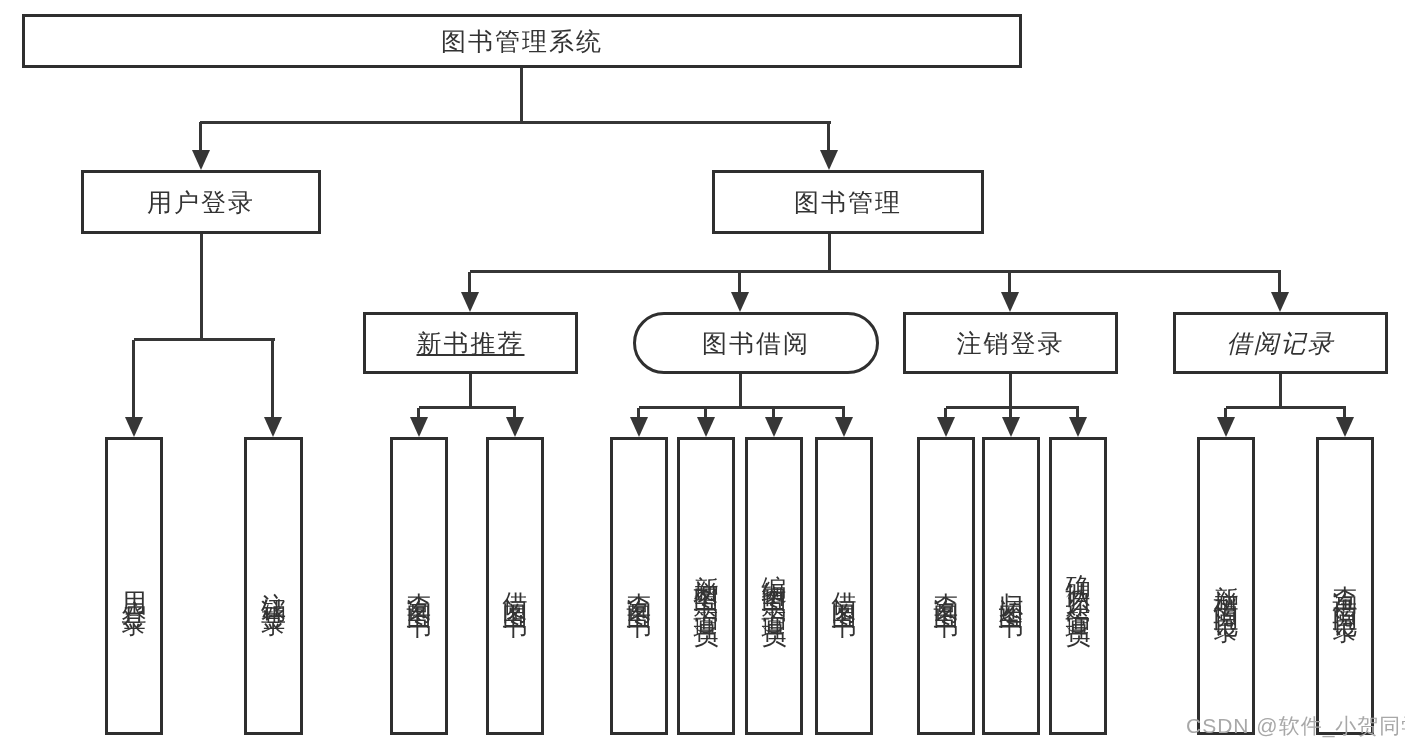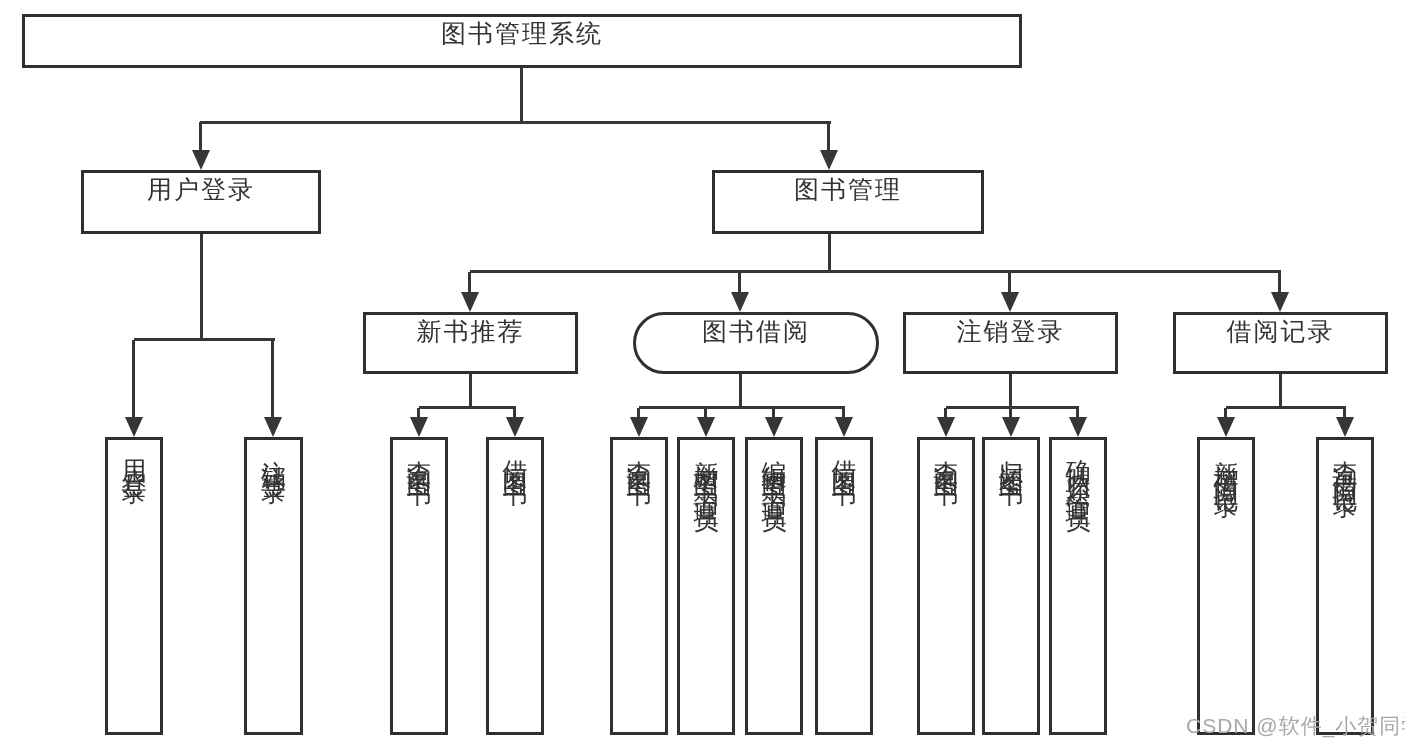--- a/index.html
+++ b/index.html
@@ -11,21 +11,21 @@
     font-family: "Liberation Sans", sans-serif;
     color: #333333;
     overflow: hidden;
   }
   .box {
     position: absolute;
     box-sizing: border-box;
     border: 3px solid #2f2f2f;
     background: #ffffff;
     display: flex;
-    align-items: flex-start;
+    align-items: center;
     justify-content: center;
     z-index: 2;
   }
   .hbox span {
     font-size: 25px;
     letter-spacing: 2px;
     color: #333333;
     white-space: nowrap;
   }
   .vbox span {
@@ -94,30 +94,30 @@
     <span>图书管理系统</span>
   </div>
 
   <div class="box hbox" style="left:81px; top:170px; width:240px; height:64px;">
     <span>用户登录</span>
   </div>
   <div class="box hbox" style="left:712px; top:170px; width:272px; height:64px;">
     <span>图书管理</span>
   </div>
 
-  <div class="box hbox" style="left:363px; top:312px; width:215px; height:62px;">
+  <div class="box hbox" style="left:363px; top:312px; width:215px; height:62px;text-decoration:underline;">
     <span>新书推荐</span>
   </div>
   <div class="box hbox" style="left:633px; top:312px; width:246px; height:62px;border-radius:31px;">
     <span>图书借阅</span>
   </div>
   <div class="box hbox" style="left:903px; top:312px; width:215px; height:62px;">
     <span>注销登录</span>
   </div>
-  <div class="box hbox" style="left:1173px; top:312px; width:215px; height:62px;">
+  <div class="box hbox" style="left:1173px; top:312px; width:215px; height:62px;font-style:italic;">
     <span>借阅记录</span>
   </div>
 
   <div class="box vbox" style="left:105px; top:437px; width:58px; height:298px;">
     <span>用户登录</span>
   </div>
   <div class="box vbox" style="left:244px; top:437px; width:59px; height:298px;">
     <span>注销登录</span>
   </div>
 

